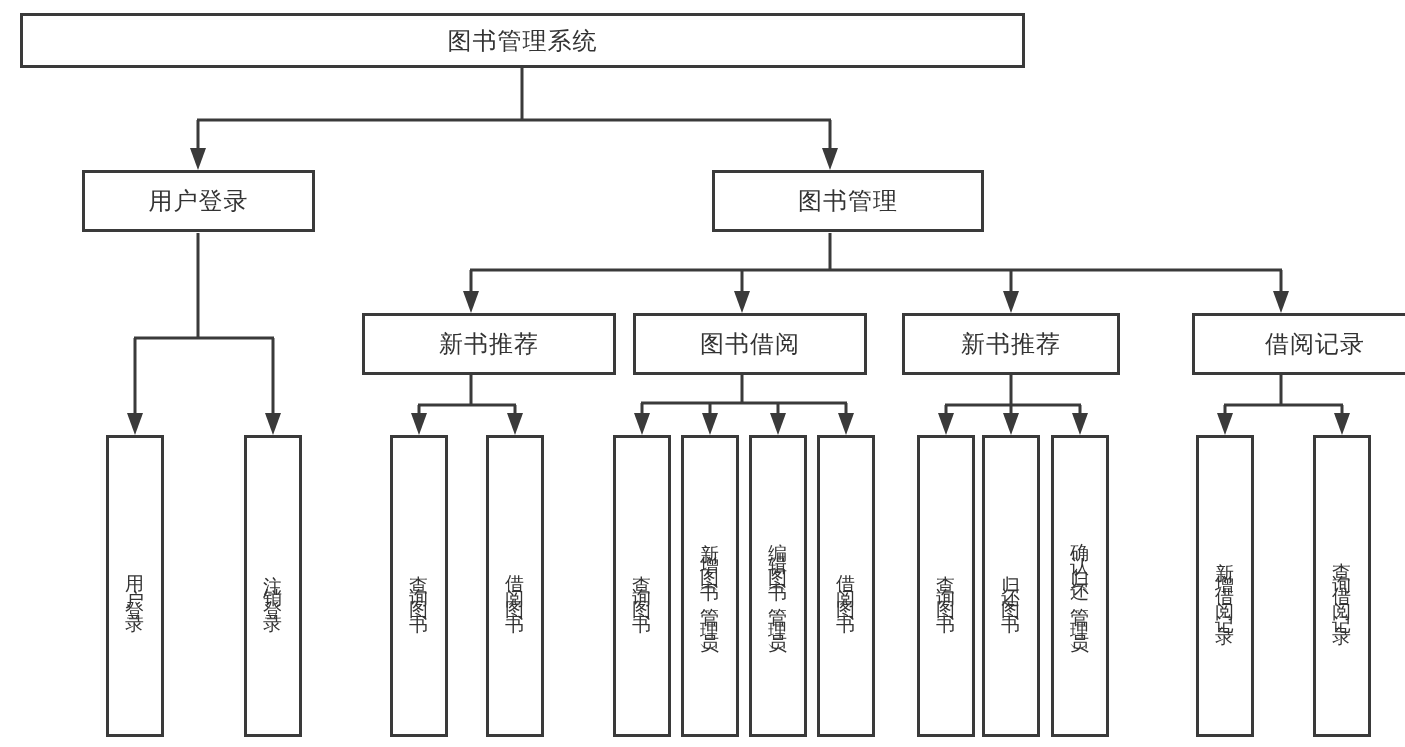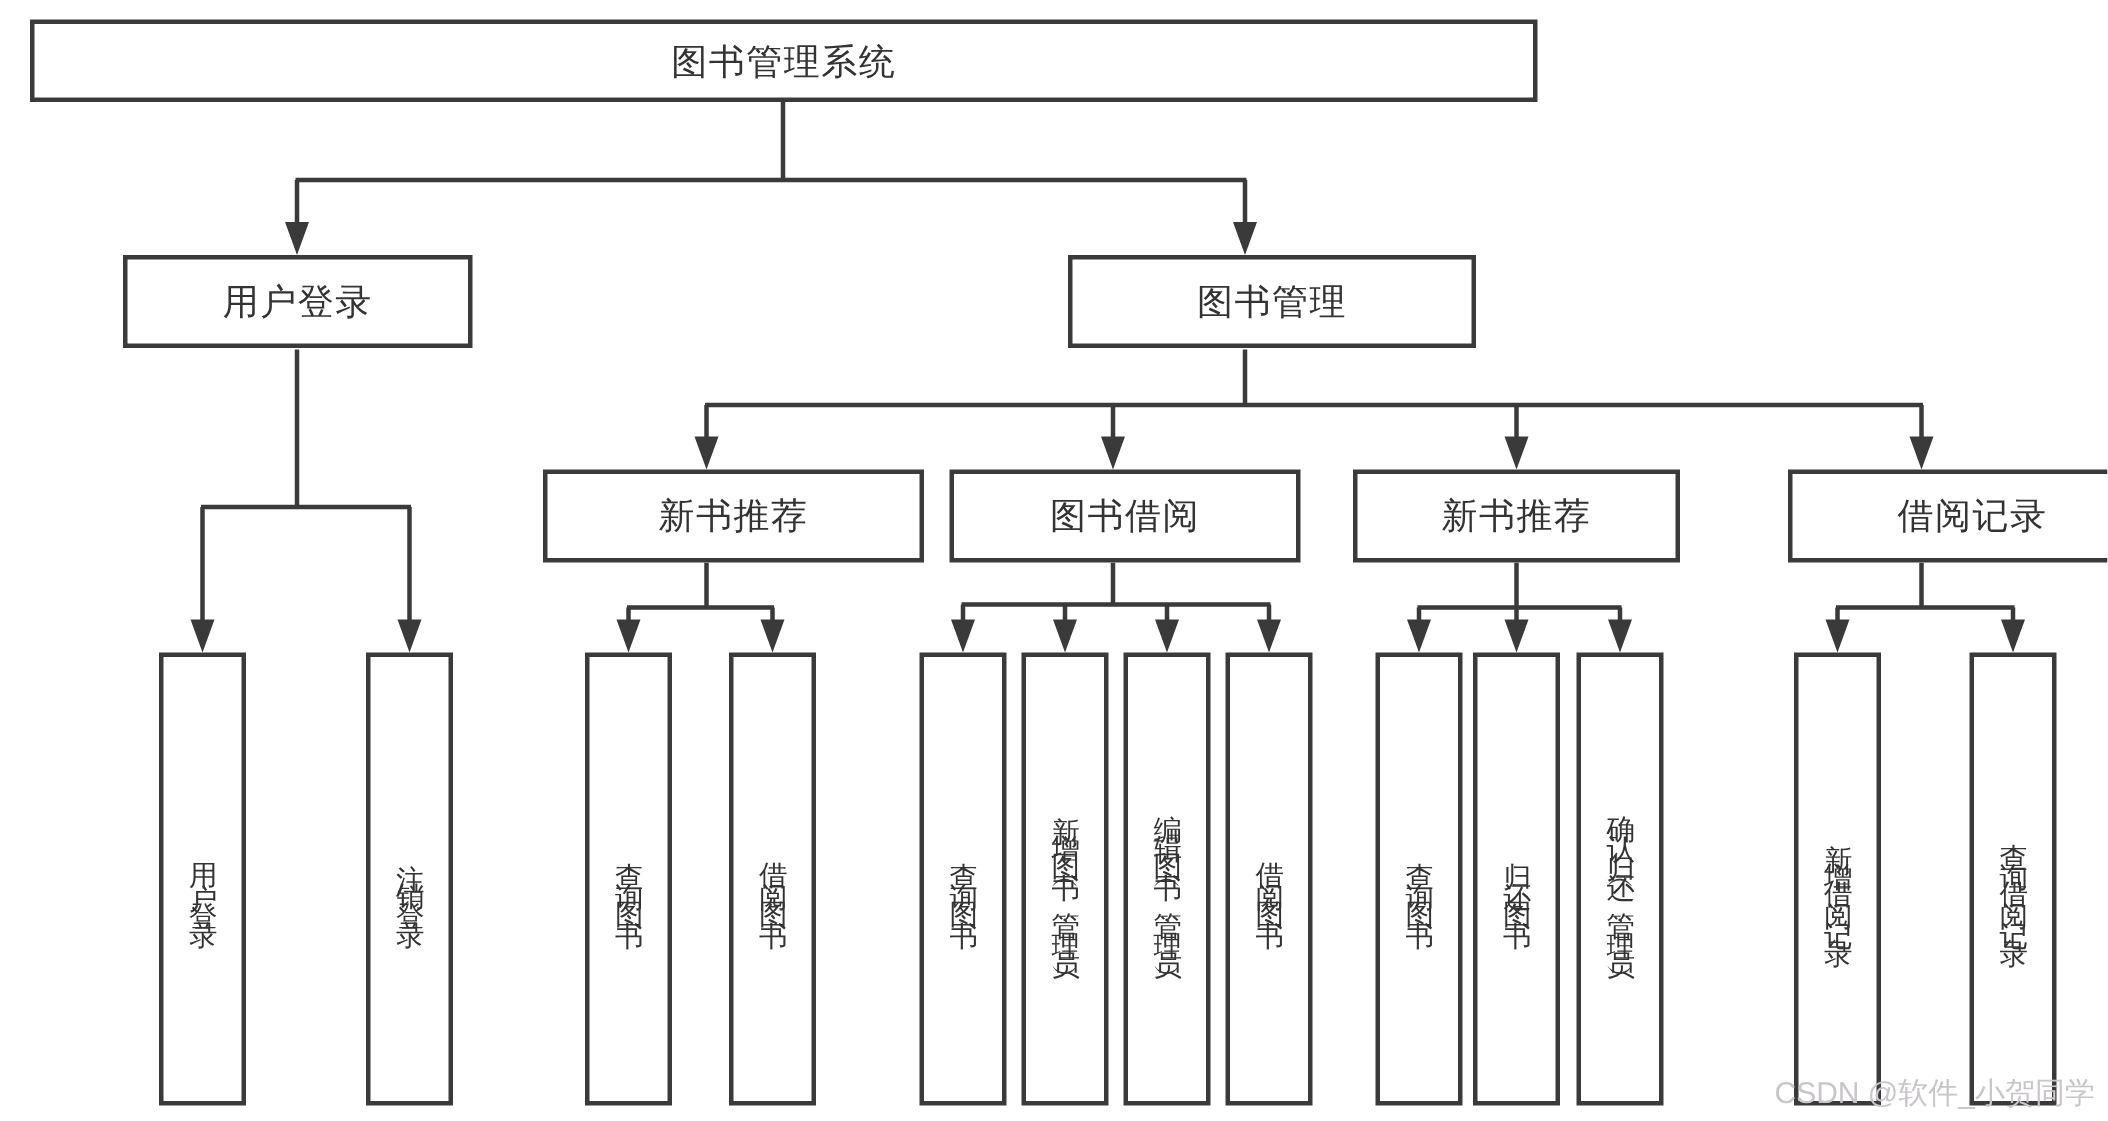--- a/index.html
+++ b/index.html
@@ -178,15 +178,14 @@
     <span class="vlabel">确认归还（管理员）</span>
   </div>
 
   <div class="node node-v" style="left:1196px;">
     <span class="vlabel">新增借阅记录</span>
   </div>
   <div class="node node-v" style="left:1313px;">
     <span class="vlabel">查询借阅记录</span>
   </div>
 
-  <div class="watermark">CSDN @软件_小贺同学</div>
 
 </div>
 
 </body></html>

